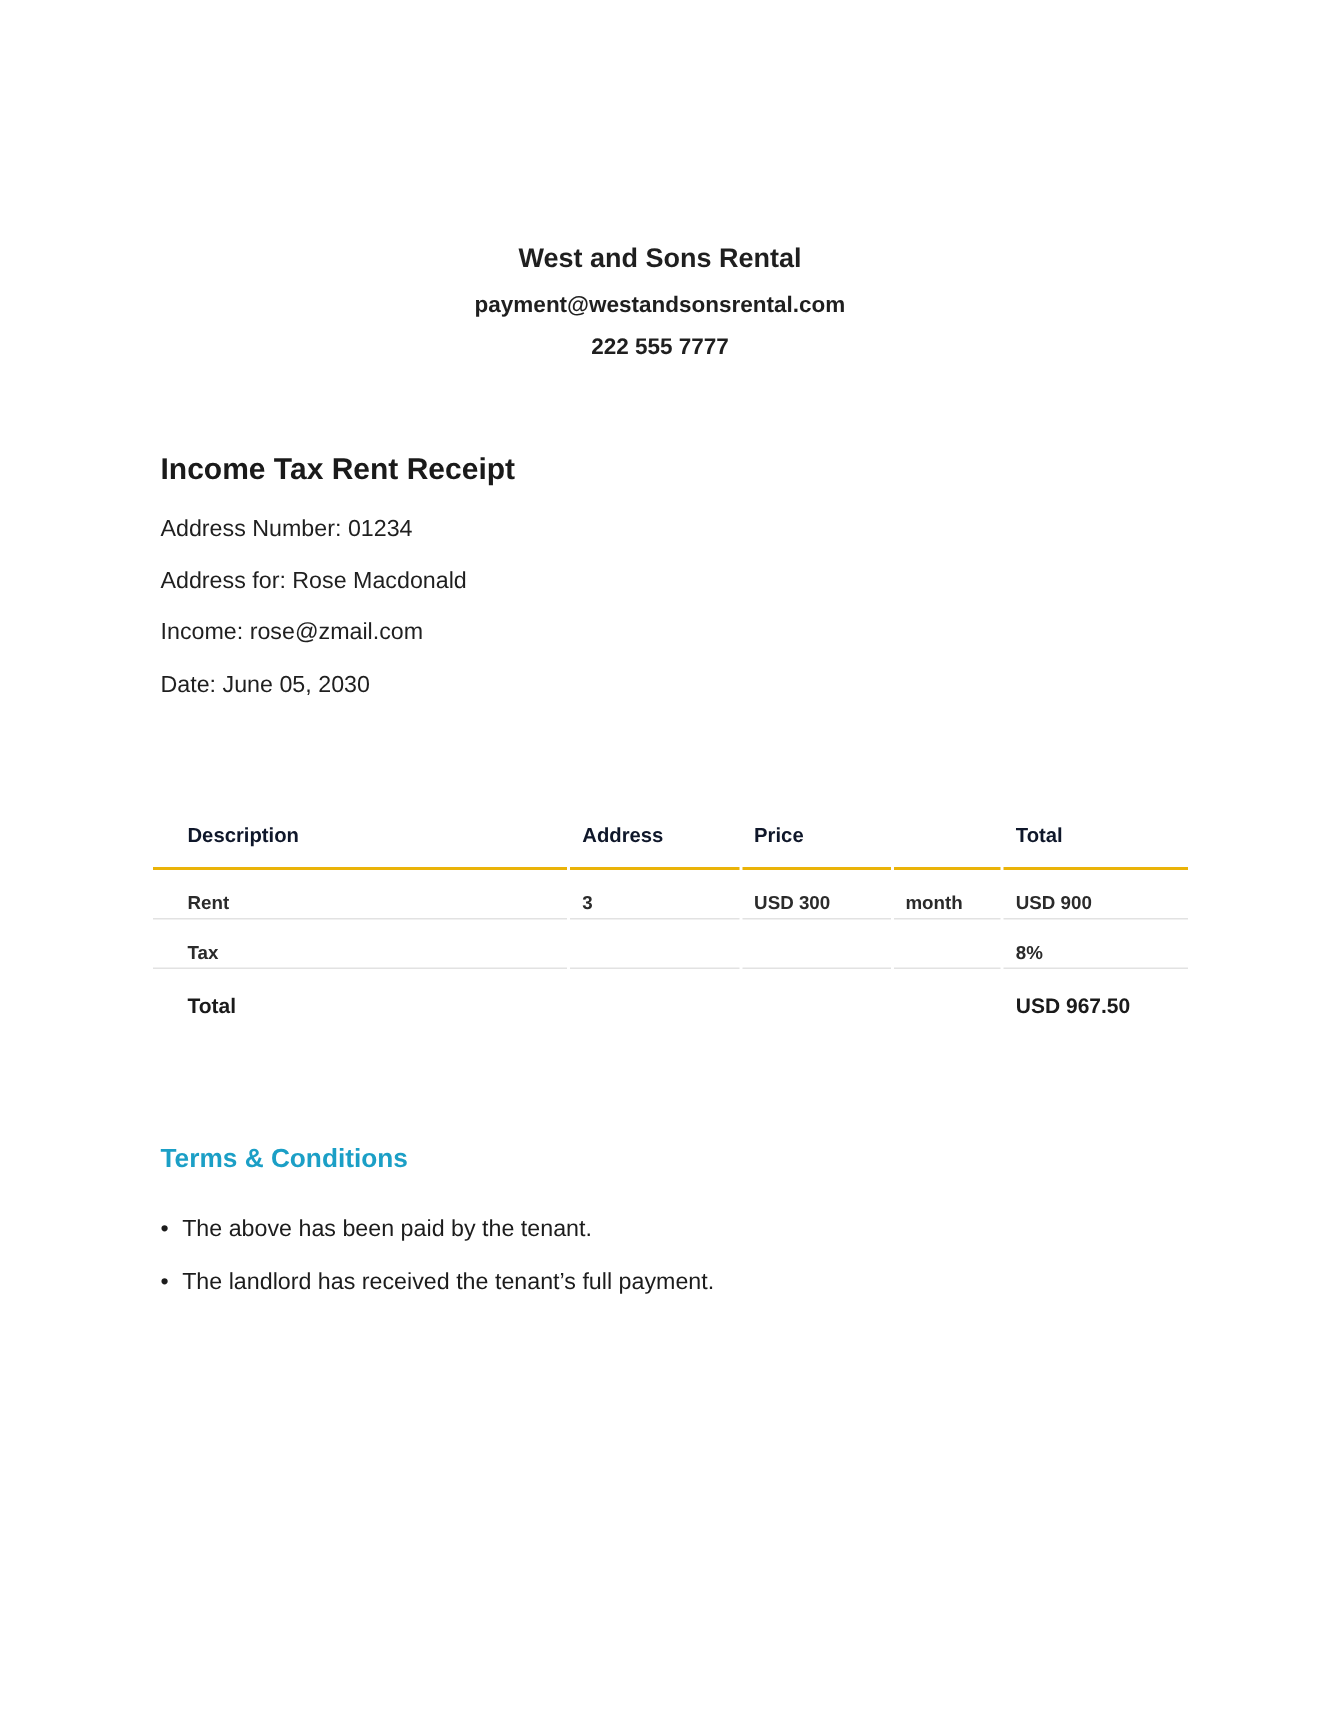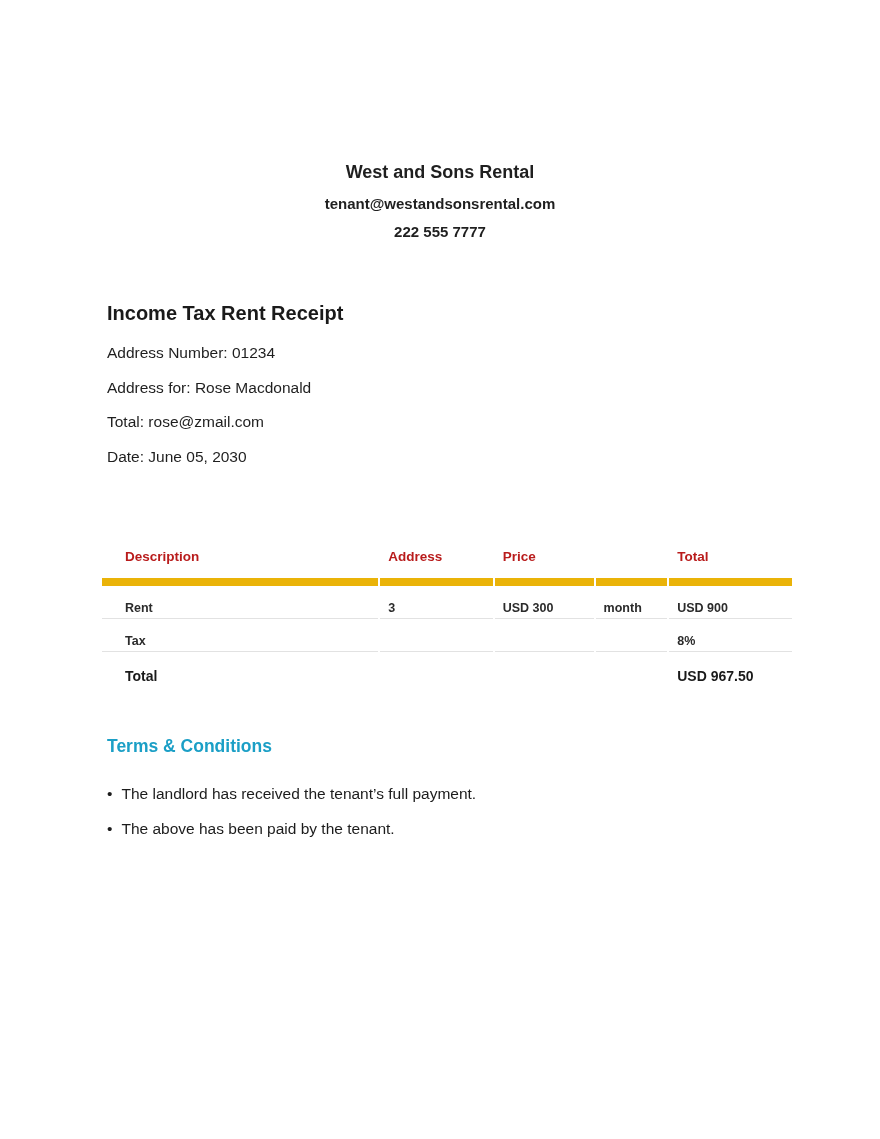--- a/index.html
+++ b/index.html
@@ -34,63 +34,63 @@
   }
   col.c-desc  { width: 40.5%; }
   col.c-qty   { width: 16.5%; }
   col.c-price { width: 14.5%; }
   col.c-unit  { width: 10.5%; }
   col.c-total { width: 18%;   }
   table.items th {
     text-align: left;
     font-size: 13.5px;
     font-weight: 700;
-    color: #b91c1c;
+    color: #0f172a;
     padding: 13px 0 14px 8px;
-    border-bottom: 8px solid #eab308;
+    border-bottom: 2px solid #eab308;
   }
   table.items th.desc, table.items td.desc { padding-left: 23px; }
   table.items td {
     font-size: 12.5px;
     font-weight: 600;
     color: #2b2b2b;
     padding: 15px 0 3px 8px;
     border-bottom: 1px solid #e2e2e2;
   }
   table.items tr.total-row td {
     border-bottom: none;
     font-size: 14px;
     font-weight: 700;
     color: #1a1a1a;
     padding-top: 16px;
     padding-bottom: 18px;
   }
 
   
-  .terms { margin: 34px 86px 0 107px; }
+  .terms { margin: 66px 86px 0 107px; }
   .terms-title { font-size: 17.5px; font-weight: 700; margin: 0 0 27px 0; }
   .bullet-line { font-size: 15.5px; margin: 0 0 15px 0; line-height: 20px; color: #1c1c1c; }
   .bullet-dot { display: inline-block; margin-right: 9px; font-size: 15.5px; }
 </style>
 </head>
 <body>
 
 <div class="page">
 
   <header class="company">
     <div class="company-name">West and Sons Rental</div>
-    <div class="company-line">tenant@westandsonsrental.com</div>
+    <div class="company-line">payment@westandsonsrental.com</div>
     <div class="company-line">222 555 7777</div>
   </header>
 
   <section class="info">
     <h1 class="receipt-title">Income Tax Rent Receipt</h1>
     <p class="field"><span>Address Number: </span><span>01234</span></p>
     <p class="field"><span>Address for: </span><span class="val-bold">Rose Macdonald</span></p>
-    <p class="field"><span>Total: </span><span class="val-bold">rose@zmail.com</span></p>
+    <p class="field"><span>Income: </span><span class="val-bold">rose@zmail.com</span></p>
     <p class="field"><span>Date: </span><span>June 05, 2030</span></p>
   </section>
 
   <div class="table-wrap">
     <table class="items">
       <colgroup>
         <col class="c-desc">
           <col class="c-qty">
           <col class="c-price">
           <col class="c-unit">
@@ -126,17 +126,17 @@
           <td></td>
           <td></td>
           <td>USD 967.50</td>
         </tr>
       </tbody>
     </table>
   </div>
 
   <section class="terms">
     <h2 class="terms-title" style="color: rgb(27, 159, 198);">Terms &amp; Conditions</h2>
+    <p class="bullet-line"><span class="bullet-dot">•</span><span>The above has been paid by the tenant.</span></p>
     <p class="bullet-line"><span class="bullet-dot">•</span><span>The landlord has received the tenant’s full payment.</span></p>
-    <p class="bullet-line"><span class="bullet-dot">•</span><span>The above has been paid by the tenant.</span></p>
   </section>
 
 </div>
 
 </body></html>

